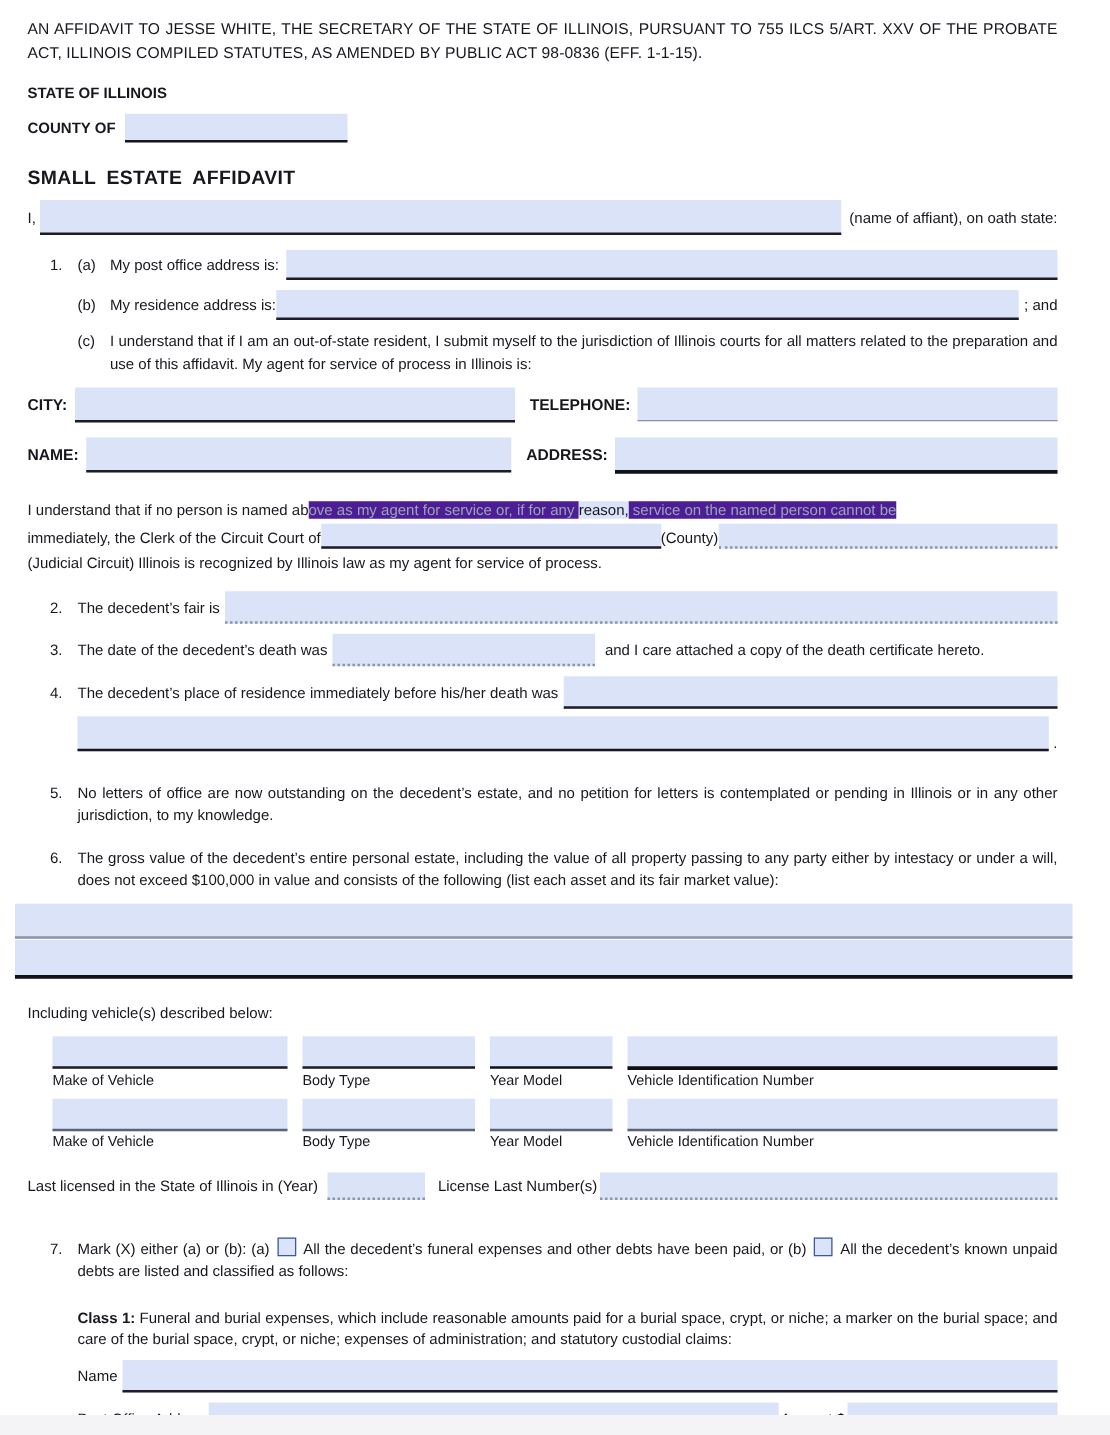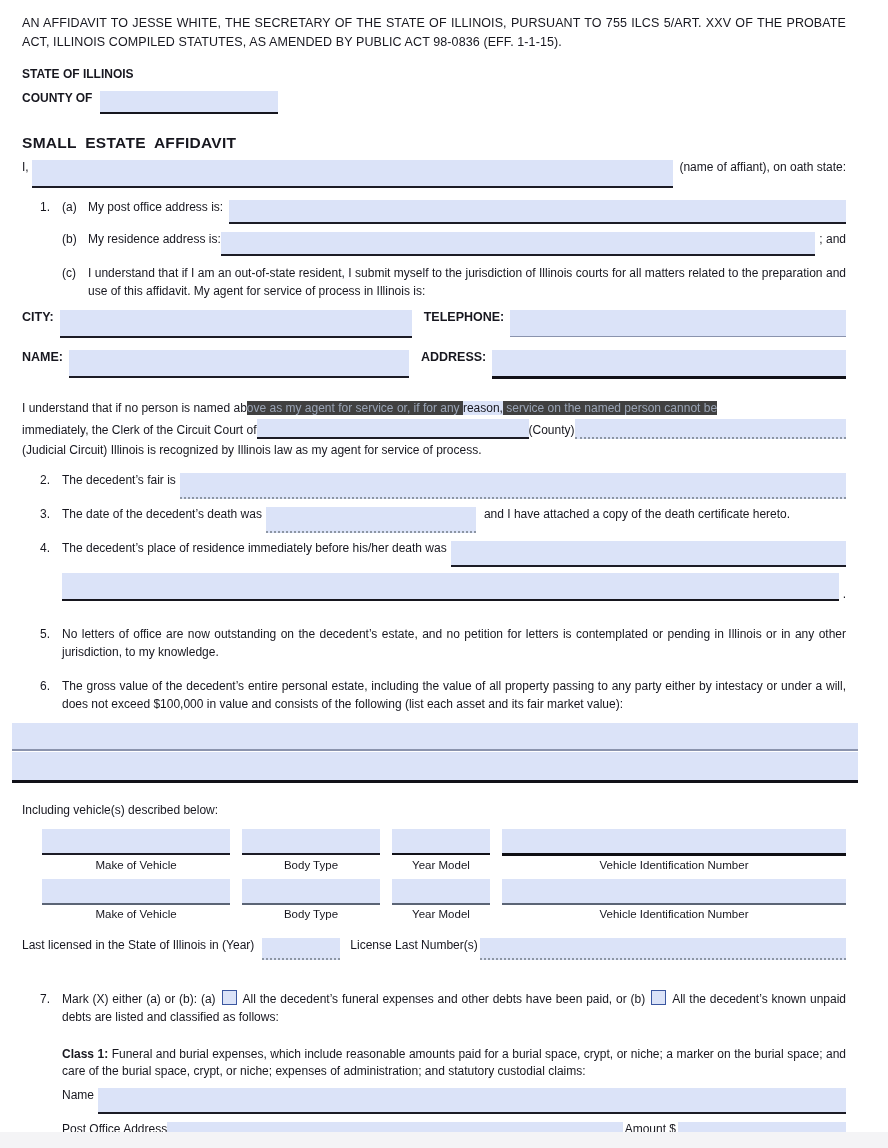--- a/index.html
+++ b/index.html
@@ -2,21 +2,21 @@
 <html><head>
 <meta charset="utf-8">
 <style>
   html,body{margin:0;padding:0;background:#ffffff;}
   body{font-family:"Liberation Sans",sans-serif;color:#17171f;}
   .page{position:relative;width:888px;height:1148px;box-sizing:border-box;
         background:#ffffff;padding:14px 42px 0 22px;overflow:hidden;}
   p{margin:0;}
   .hdr{font-size:12.5px;font-weight:400;line-height:1.5;letter-spacing:.1px;text-align:justify;}
   .stateline{margin-top:15px;font-size:12px;font-weight:700;}
-  .row{display:flex;align-items:flex-start;}
+  .row{display:flex;align-items:center;}
   .field{background:#dbe3f8;display:inline-block;}
   .grow{flex:1 1 auto;}
   .ul-solid{border-bottom:2px solid #1c1c26;}
   .ul-heavy{border-bottom:3px solid #111118;}
   .ul-thin{border-bottom:1.5px solid #8a93ad;}
   .ul-dot{border-bottom:2px dotted #8d96a4;}
   .county-row{margin-top:10px;font-size:12px;font-weight:700;}
   .county-field{width:178px;height:21px;margin-left:8px;border-bottom:2.5px solid #16161e;}
   .title{margin-top:20px;font-size:15.5px;font-weight:700;word-spacing:4px;letter-spacing:.3px;}
   .affiant{margin-top:8px;font-size:12px;}
@@ -33,41 +33,41 @@
   .agent-row{margin-top:12px;font-size:12.5px;font-weight:700;}
   .agent-row .lbl{white-space:nowrap;}
   .agent-row .field{height:26px;margin-left:6px;}
   .agent-f1{flex:none;width:340px;}
   .agent-lbl2{margin-left:12px;}
   .clerk{margin-top:20px;font-size:12px;line-height:1.5;}
   .clerk-line2{display:flex;align-items:flex-end;margin:2px 0;}
   .clerk-line2 .courtfield{flex:none;width:272px;height:18px;}
   .clerk-line2 .cty{white-space:nowrap;}
   .clerk-line2 .dotfield{height:18px;}
-  .faded{color:#9aa4b5;background:#404040;}
+  .faded{color:#9aa4b5;background:#4c1d95;}
   .onblue{background:#dbe3f8;}
   .nrow{font-size:12px;}
   .nrow .field{height:24px;}
   .m14{margin-top:14px;} .m8{margin-top:8px;}
   .date-field{flex:none;width:210px;}
   .cert-suffix{white-space:nowrap;margin-left:8px;}
   .res-line2{margin-top:6px;margin-left:40px;display:flex;align-items:flex-end;}
   .res-line2 .field{height:26px;border-bottom:2.5px solid #16161e;}
   .res-line2 .dot-after{margin-left:4px;font-size:12px;}
   .npara{margin-top:24px;}
   .npara2{margin-top:16px;}
   .asset-row1{margin-top:10px;margin-left:-10px;margin-right:-12px;height:26px;background:#dbe3f8;border-bottom:2.5px solid #8a93ad;}
   .asset-row2{margin-top:1px;margin-left:-10px;margin-right:-12px;height:28px;background:#dbe3f8;border-bottom:3.5px solid #111118;}
   .veh-intro{margin-top:20px;font-size:12px;}
   .veh-grid{margin-top:12px;margin-left:20px;display:grid;grid-template-columns:188px 138px 98px 1fr;column-gap:12px;}
   .veh-grid .vfield{height:24px;background:#dbe3f8;}
   .r1-c1{border-bottom:2px solid #1c1c26;} .r1-c2{border-bottom:2px solid #1c1c26;}
   .r1-c3{border-bottom:2.5px solid #111118;} .r1-c4{border-bottom:3px solid #0f0f14;}
   .r2 .vfield{border-bottom:2px solid #5b6475;margin-top:8px;}
-  .vlabel{text-align:center;font-size:11.5px;padding-top:3px;}
+  .vlabel{text-align:left;font-size:11.5px;padding-top:3px;}
   .lic-row{margin-top:18px;font-size:12px;}
   .lic-row .yearfield{flex:none;width:78px;height:20px;margin-left:8px;}
   .lic-row .lbl2{white-space:nowrap;margin-left:10px;margin-right:2px;}
   .lic-row .platefield{height:20px;}
   .item7{margin-top:30px;}
   .checkbox{display:inline-block;width:13px;height:13px;border:1.6px solid #3b57a0;background:#dbe3f8;margin:0 6px;vertical-align:-2px;}
   .class-block{margin-left:40px;font-size:12px;}
   .cb1{margin-top:20px;}
   .class-desc{line-height:1.45;text-align:justify;}
   .class-label{font-weight:700;}
@@ -152,21 +152,21 @@
     <div class="row nrow m14">
       <span class="num">2.</span>
       <span style="white-space:nowrap;margin-right:4px;">The decedent’s fair is</span>
       <span class="field grow ul-dot"></span>
     </div>
 
     <div class="row nrow m8">
       <span class="num">3.</span>
       <span style="white-space:nowrap;margin-right:4px;">The date of the decedent’s death was</span>
       <span class="field date-field ul-dot"></span>
-      <span class="cert-suffix">and I have attached a copy of the death certificate hereto.</span>
+      <span class="cert-suffix">and I care attached a copy of the death certificate hereto.</span>
     </div>
 
     <div class="row nrow m8">
       <span class="num">4.</span>
       <span style="white-space:nowrap;margin-right:4px;">The decedent’s place of residence immediately before his/her death was</span>
       <span class="field grow ul-solid"></span>
     </div>
     <div class="res-line2">
       <span class="field grow"></span>
       <span class="dot-after">.</span>

